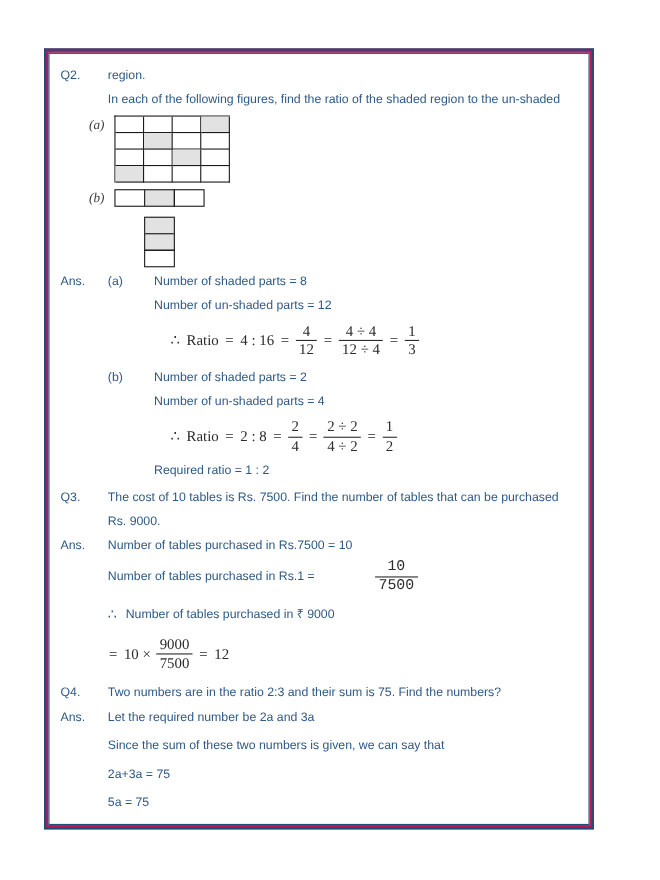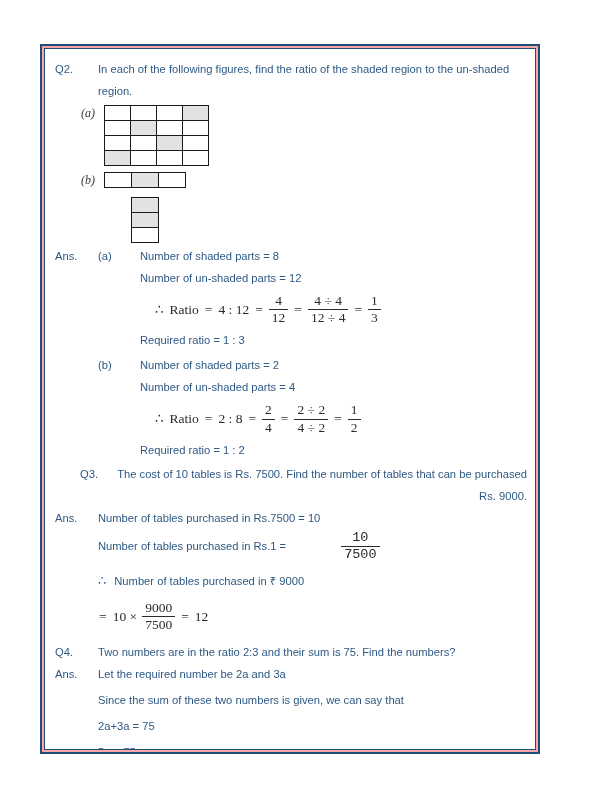--- a/index.html
+++ b/index.html
@@ -17,21 +17,21 @@
 
   
   #page-frame {
     position: absolute;
     left: 40px;
     top: 44px;
     width: 500px;
     height: 710px;
     border: 2px solid #1f4e79;
     box-sizing: border-box;
-    background: #fca5a5;
+    background: #be185d;
   }
   #page-frame-inner {
     position: absolute;
     left: 2px;
     top: 2px;
     right: 2px;
     bottom: 2px;
     border: 1px solid #1f4e79;
     box-sizing: border-box;
     background: #ffffff;
@@ -182,22 +182,22 @@
 </head>
 <body>
 
 <div id="page-frame">
   <div id="page-frame-inner">
     <div id="content">
 
       <div class="qrow">
         <div class="tag">Q2.</div>
         <div class="body">
+          <div class="ln">region.</div>
           <div class="ln">In each of the following figures, find the ratio of the shaded region to the un-shaded</div>
-          <div class="ln">region.</div>
         </div>
       </div>
 
       <div class="figblock">
         <div class="figrow">
           <div class="figlabel">(a)</div>
           <div class="grid-a">
             <div class="cell"></div>
             <div class="cell"></div>
             <div class="cell"></div>
@@ -246,39 +246,38 @@
             <div class="body">
               <div class="ln">Number of shaded parts = 8</div>
               <div class="ln">Number of un-shaded parts = 12</div>
             </div>
           </div>
 
           <div class="math math-indent-a">
             <span class="op">∴</span>
             <span>Ratio</span>
             <span class="op">=</span>
-            <span>4 : 12</span>
+            <span>4 : 16</span>
             <span class="op">=</span>
             <span class="frac">
               <span class="num">4</span>
               <span class="den">12</span>
             </span>
             <span class="op">=</span>
             <span class="frac">
               <span class="num">4 ÷ 4</span>
               <span class="den">12 ÷ 4</span>
             </span>
             <span class="op">=</span>
             <span class="frac">
               <span class="num">1</span>
               <span class="den">3</span>
             </span>
           </div>
 
-          <div class="ln indent-sub">Required ratio = 1 : 3</div>
 
           <div class="qrow" style="padding-top:3px;">
             <div class="tag sub">(b)</div>
             <div class="body">
               <div class="ln">Number of shaded parts = 2</div>
               <div class="ln">Number of un-shaded parts = 4</div>
             </div>
           </div>
 
           <div class="math math-indent-b">
@@ -300,21 +299,21 @@
             <span class="frac">
               <span class="num">1</span>
               <span class="den">2</span>
             </span>
           </div>
 
           <div class="ln indent-sub">Required ratio = 1 : 2</div>
         </div>
       </div>
 
-      <div class="qrow" style="padding-top:2px;text-align:right;">
+      <div class="qrow" style="padding-top:2px;">
         <div class="tag">Q3.</div>
         <div class="body">
           <div class="ln">The cost of 10 tables is Rs. 7500. Find the number of tables that can be purchased</div>
           <div class="ln">Rs. 9000.</div>
         </div>
       </div>
 
       <div class="qrow">
         <div class="tag">Ans.</div>
         <div class="body">

